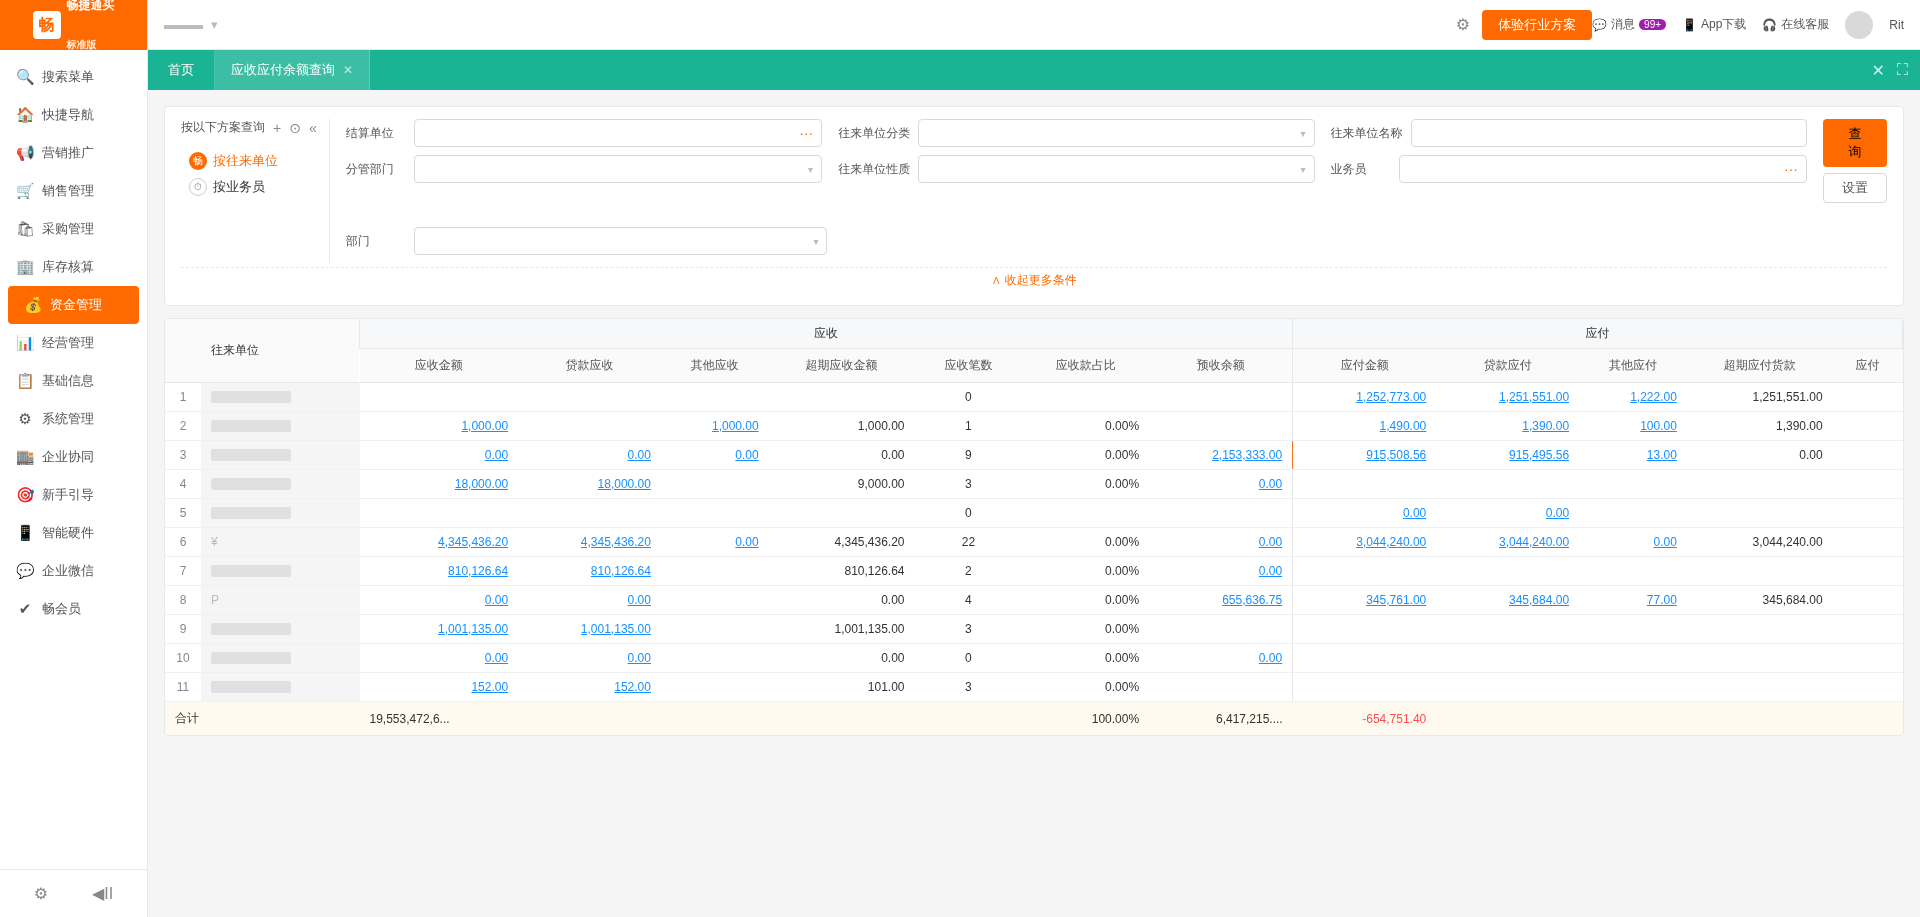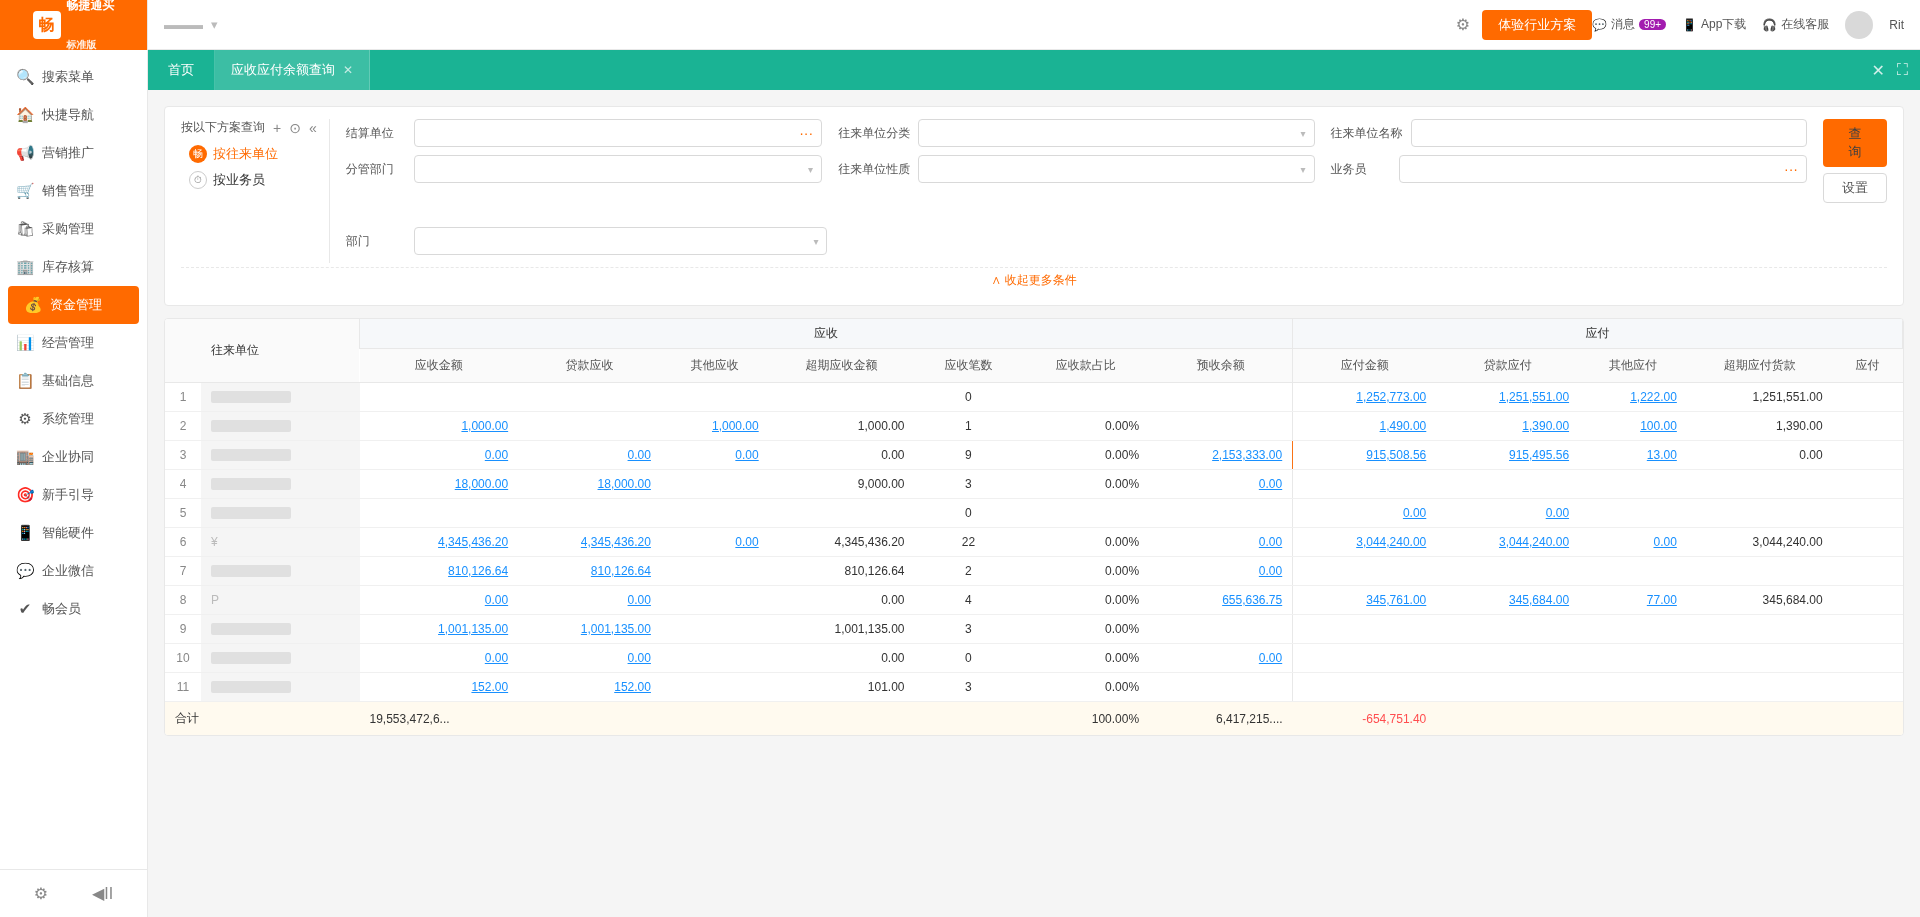--- a/index.html
+++ b/index.html
@@ -97,21 +97,21 @@
     .page-title { font-size: 16px; font-weight: bold; color: #333; }
     .page-actions { display: flex; gap: 8px; }
     .page-action-btn { display: flex; align-items: center; gap: 4px; color: #ff6a00; font-size: 13px; cursor: pointer; }
 
     
     .search-panel {
       background: #fff; border: 1px solid #e8e8e8; border-radius: 4px;
       padding: 12px 16px; margin-bottom: 12px;
     }
     .search-panel-header {
-      display: flex; align-items: center; gap: 8px; margin-bottom: 5px;
+      display: flex; align-items: center; gap: 8px; margin-bottom: 12px;
       font-size: 13px; color: #555;
     }
     .search-icon-btn { cursor: pointer; font-size: 14px; color: #888; }
 
     .scheme-options { margin-bottom: 12px; }
     .scheme-option {
       display: flex; align-items: center; gap: 6px;
       padding: 4px 8px; cursor: pointer; font-size: 13px;
     }
     .scheme-option.active { color: #ff6a00; }
@@ -139,21 +139,21 @@
     .search-field-dots { color: #ff6a00; font-size: 14px; }
     .search-field-arrow { color: #bbb; font-size: 10px; }
 
     .search-collapse {
       text-align: center; color: #ff6a00; font-size: 12px; cursor: pointer;
       padding: 4px 0; border-top: 1px dashed #e8e8e8; margin-top: 4px;
     }
 
     .search-buttons { display: flex; flex-direction: column; gap: 6px; }
     .btn-query {
-      background: #ff6a00; color: #404040; border: none; border-radius: 4px;
+      background: #ff6a00; color: #000000; border: none; border-radius: 4px;
       padding: 6px 20px; font-size: 13px; cursor: pointer; width: 64px;
     }
     .btn-setting {
       background: #fff; color: #555; border: 1px solid #d9d9d9; border-radius: 4px;
       padding: 5px 16px; font-size: 13px; cursor: pointer; width: 64px;
     }
 
     
     .table-container {
       background: #fff; border: 1px solid #e8e8e8; border-radius: 4px;

